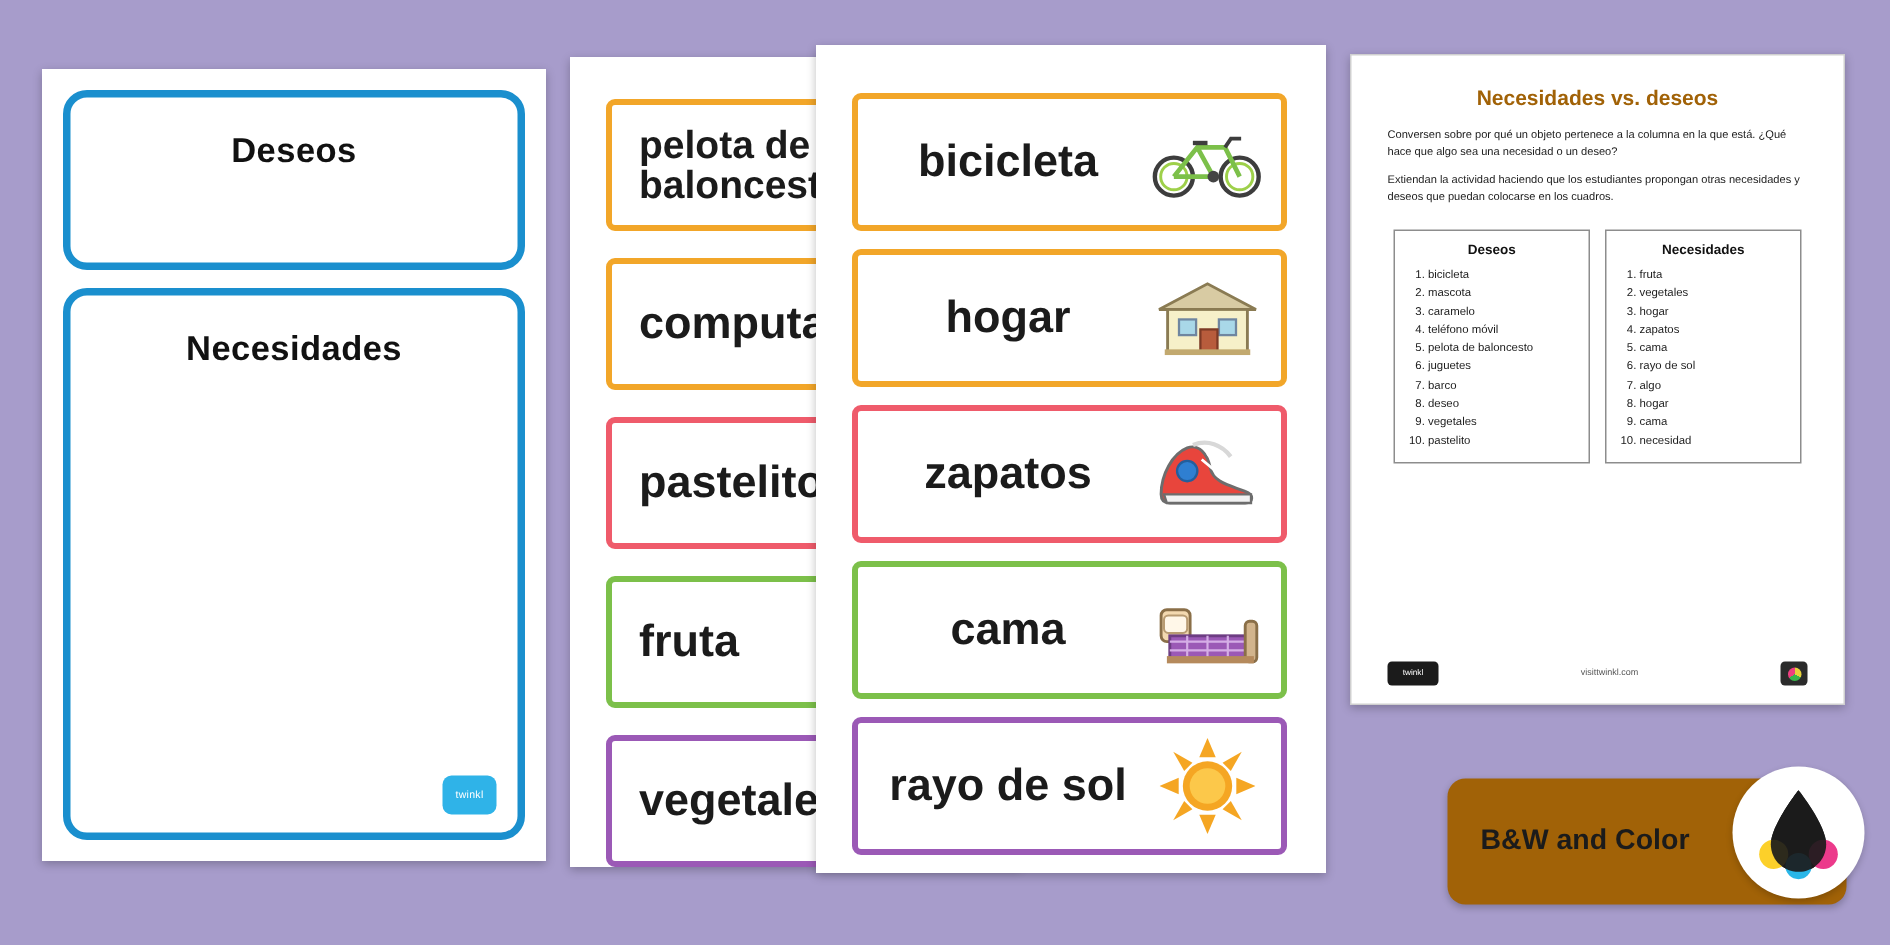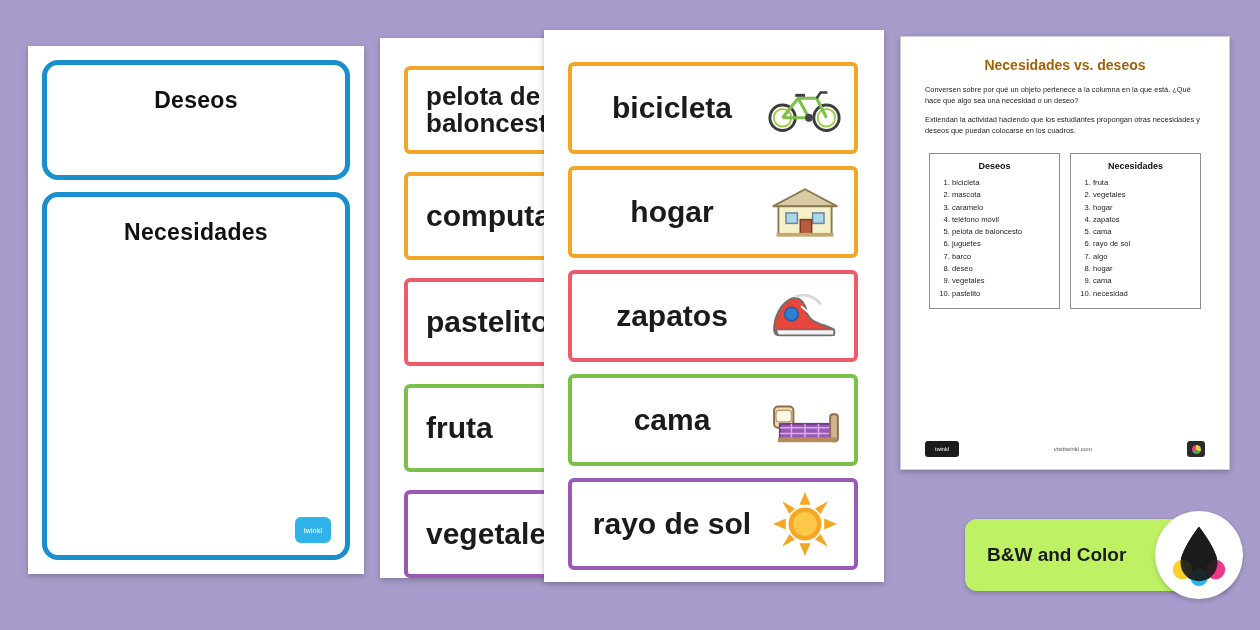--- a/index.html
+++ b/index.html
@@ -177,22 +177,22 @@
     background: conic-gradient(#e8d23a 0 33%, #39b54a 0 66%, #ee3e80 0 100%);
     display: block;
   }
 
   
   #bw-badge {
     position: absolute;
     left: 965px;
     top: 519px;
     width: 266px;
-    height: 72px;
-    background: #bef264;
+    height: 84px;
+    background: #a16207;
     border-radius: 12px;
     box-shadow: 0 2px 5px rgba(0,0,0,0.22);
     display: flex;
     align-items: center;
     padding-left: 22px;
     box-sizing: border-box;
     z-index: 20;
   }
   #bw-badge .bw-label {
     font-size: 19px;

